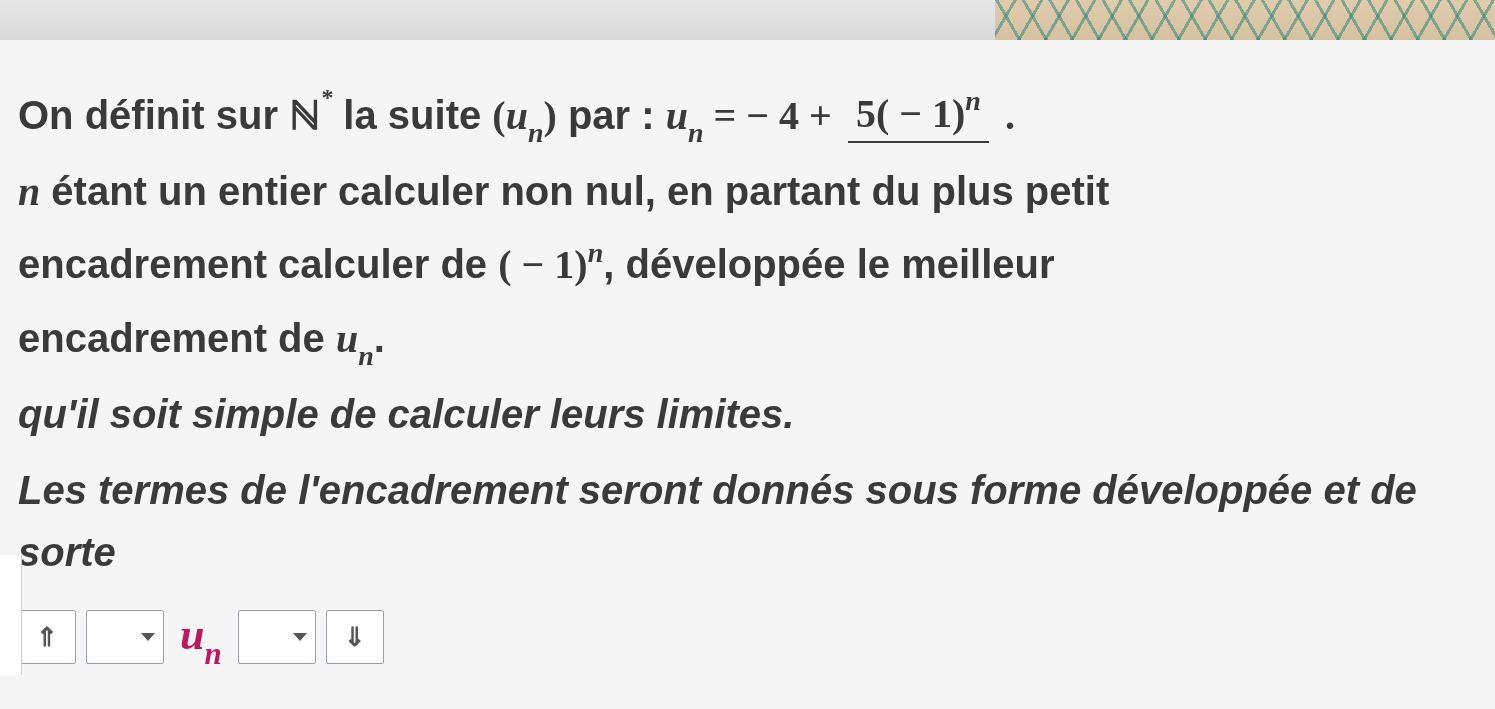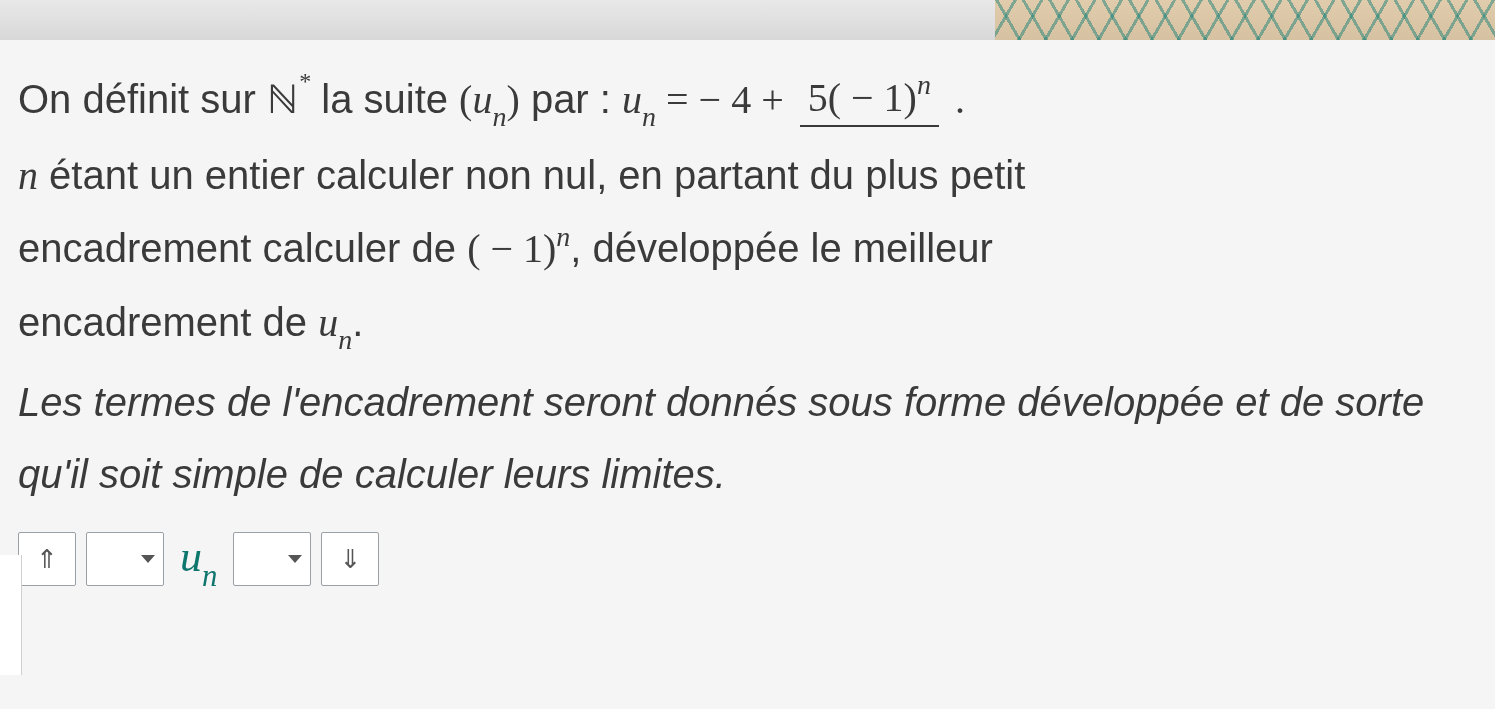--- a/index.html
+++ b/index.html
@@ -29,24 +29,25 @@
     right: 0;
     top: 0;
     width: 500px;
     height: 40px;
     background:
       repeating-linear-gradient(60deg, transparent 0 20px, rgba(30,130,120,0.5) 20px 23px),
       repeating-linear-gradient(-60deg, transparent 0 20px, rgba(30,130,120,0.5) 20px 23px),
       linear-gradient(to bottom, rgba(210,150,60,0.35), rgba(210,150,60,0.35));
   }
   .content {
-    padding: 28px 18px 18px 18px;
+    padding: 44px 18px 18px 18px;
     font-size: 40px;
     line-height: 1.55;
     color: #3a3a3a;
+    font-weight: bold;
   }
   .line {
     margin-bottom: 10px;
   }
   .italic {
     font-style: italic;
   }
   .math {
     font-family: 'Cambria Math', 'Times New Roman', serif;
     font-style: italic;
@@ -132,21 +133,21 @@
     border-left: 7px solid transparent;
     border-right: 7px solid transparent;
     border-top: 8px solid #555;
     display: inline-block;
   }
   .un-label {
     font-family: 'Cambria Math','Times New Roman',serif;
     font-style: italic;
     font-size: 44px;
     padding: 0 6px;
-    color: #0f766e;
+    color: #be185d;
   }
   .un-label sub {
     font-size: 0.7em;
     font-style: italic;
     position: relative;
     top: 0.15em;
   }
   .leading-edge {
     position: absolute;
     left: 0;
@@ -175,22 +176,22 @@
   </div>
 
   <div class="line">
     <span>encadrement calculer de </span><span class="mathup">( − 1)</span><sup class="hi math">n</sup><span>, développée le meilleur</span>
   </div>
 
   <div class="line">
     <span>encadrement de </span><span class="math">u</span><sub class="low math">n</sub><span>.</span>
   </div>
 
+  <div class="line italic">qu'il soit simple de calculer leurs limites.</div>
   <div class="line italic" style="margin-top:14px;">Les termes de l'encadrement seront donnés sous forme développée et de sorte</div>
-  <div class="line italic">qu'il soit simple de calculer leurs limites.</div>
 
   <div class="answer-row">
     <div class="leading-edge"></div>
     <div class="box box-input">
       <span>⇑</span>
     </div>
     <div class="box box-select">
       <span class="chevron"></span>
     </div>
     <div class="un-label">

